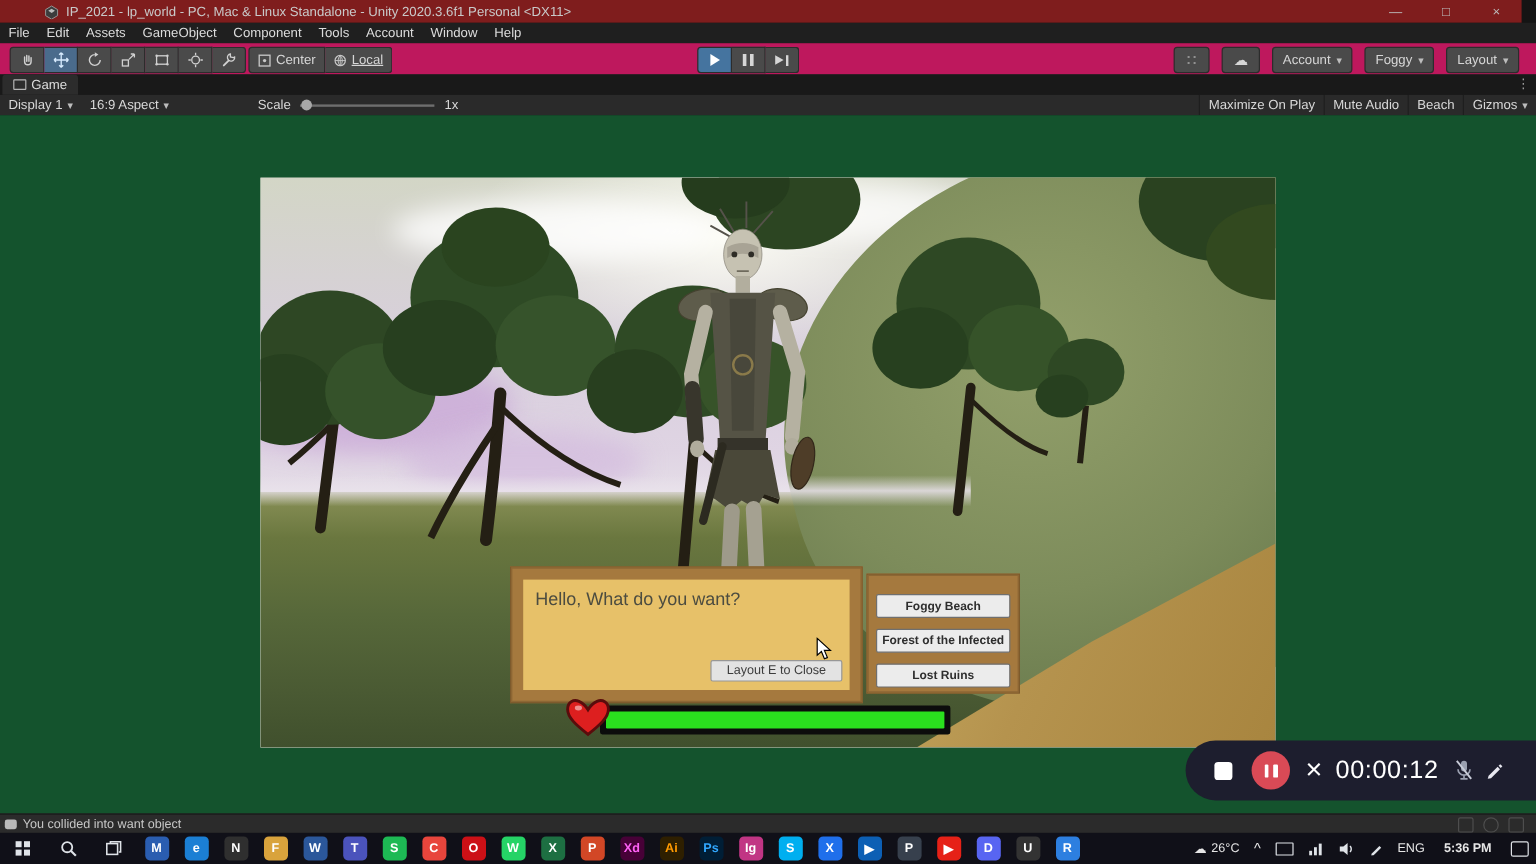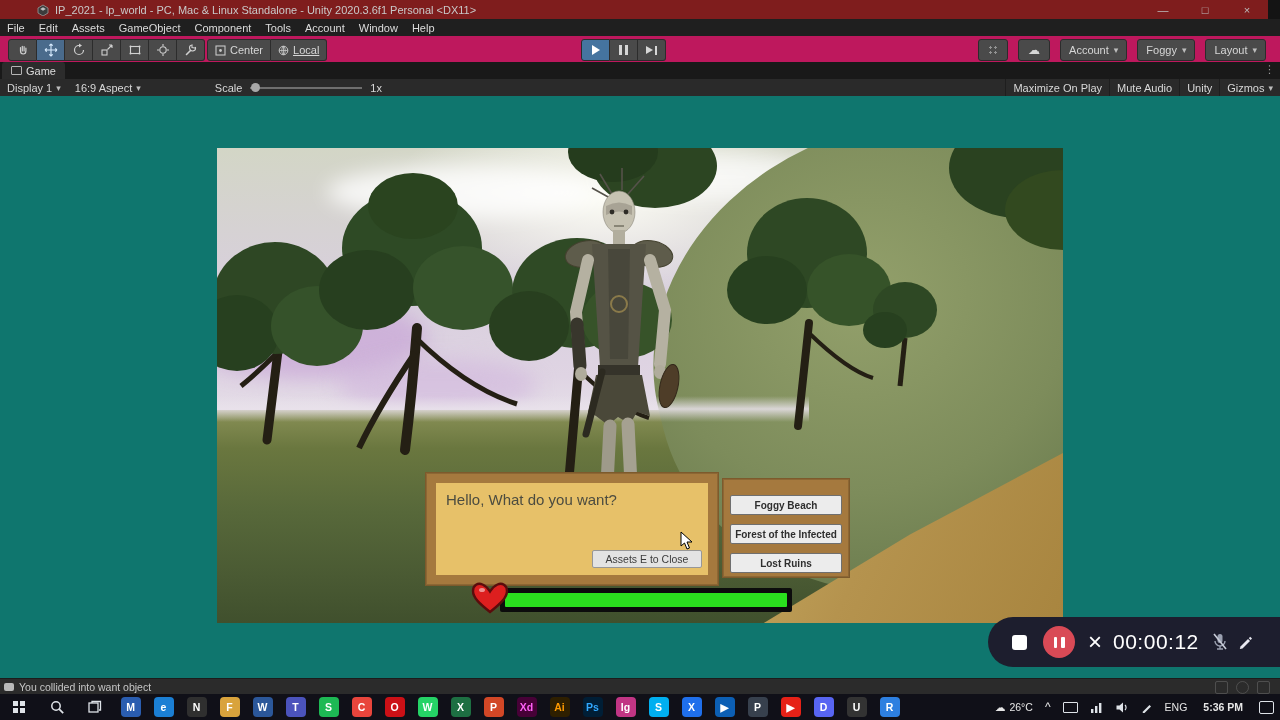--- a/index.html
+++ b/index.html
@@ -51,21 +51,21 @@
   .tab-overflow{position:absolute;right:5px;top:1px;color:#9a9a9a;font-size:11px;}
   
   .gctrl{position:absolute;top:79px;left:0;right:0;height:17px;background:#2a2a2a;
     border-bottom:1px solid #111;display:flex;align-items:center;color:#d8d8d8;font-size:11px;}
   .gc-item{display:flex;align-items:center;gap:4px;padding:0 7px;height:17px;}
   .gc-right{margin-left:auto;display:flex;align-items:flex-end;}
   .gc-right .gc-item{border-left:1px solid #1e1e1e;}
   .slider{width:112px;height:2px;background:#6e6e6e;position:relative;margin:0 4px;}
   .knob{position:absolute;left:1px;top:-4px;width:9px;height:9px;border-radius:50%;background:#a8a8a8;}
   
-  .viewport{position:absolute;top:96px;left:0;right:0;height:582px;background:#0f766e;}
+  .viewport{position:absolute;top:96px;left:0;right:0;height:582px;background:#14532d;}
   .render{position:absolute;left:217px;top:52px;width:846px;height:475px;overflow:hidden;background:#cfd3c4;}
   .sky{position:absolute;inset:0;
     background:linear-gradient(180deg,#d3d6c6 0%,#d8cfdd 30%,#dfd4e3 48%,#e7e1e9 58%,#dfe0d6 64%);}
   .sun{position:absolute;left:18%;top:-12%;width:55%;height:45%;
     background:radial-gradient(ellipse at center,rgba(255,255,248,.95) 0%,rgba(255,255,248,0) 65%);}
   .cloud{position:absolute;border-radius:50%;filter:blur(10px);background:rgba(255,255,255,.8);}
   .cloud.c1{left:110px;top:18px;width:270px;height:52px;}
   .cloud.c2{left:380px;top:6px;width:240px;height:46px;opacity:.9;}
   .cloud.purple1{left:-30px;top:150px;width:240px;height:80px;background:rgba(198,162,214,.65);}
   .cloud.purple2{left:120px;top:210px;width:200px;height:55px;background:rgba(205,175,220,.5);}
@@ -293,21 +293,21 @@
       <span>1x</span>
     </div>
     <div class="gc-right">
       <div class="gc-item">
           <span>Maximize On Play</span>
         </div>
       <div class="gc-item">
           <span>Mute Audio</span>
         </div>
       <div class="gc-item">
-          <span>Unity</span>
+          <span>Beach</span>
         </div>
       <div class="gc-item">
         <span>Gizmos</span>
         <span class="arrow">▾</span>
       </div>
     </div>
   </div>
 
   <div class="viewport">
     <div class="render">
@@ -399,21 +399,21 @@
         <ellipse cx="138" cy="218" rx="6" ry="7" fill="#b0ac9c"></ellipse>
         <ellipse cx="147" cy="232" rx="9" ry="22" fill="#4e3d28" stroke="#33281a" transform="rotate(12 147 232)"></ellipse>
         <path d="M80 218 L64 280" stroke="#2c2a20" stroke-width="7" stroke-linecap="round"></path>
         <path d="M88 272 L85 330" stroke="#9e9a8a" stroke-width="13" stroke-linecap="round"></path>
         <path d="M106 270 L109 330" stroke="#a5a191" stroke-width="13" stroke-linecap="round"></path>
       </svg>
 
       <div class="dialog-frame" style="background: rgb(165, 121, 62);">
         <div class="dialog-inner" style="background: rgb(231, 193, 105);">
           <div class="dialog-text">Hello, What do you want?</div>
-          <div class="press-e">Assets E to Close</div>
+          <div class="press-e">Layout E to Close</div>
         </div>
       </div>
 
       <div class="loc-panel" style="background: rgb(165, 121, 62);">
         <div class="loc-btn">Foggy Beach</div>
         <div class="loc-btn">Forest of the Infected</div>
         <div class="loc-btn">Lost Ruins</div>
       </div>
 
       <div class="healthbar">

